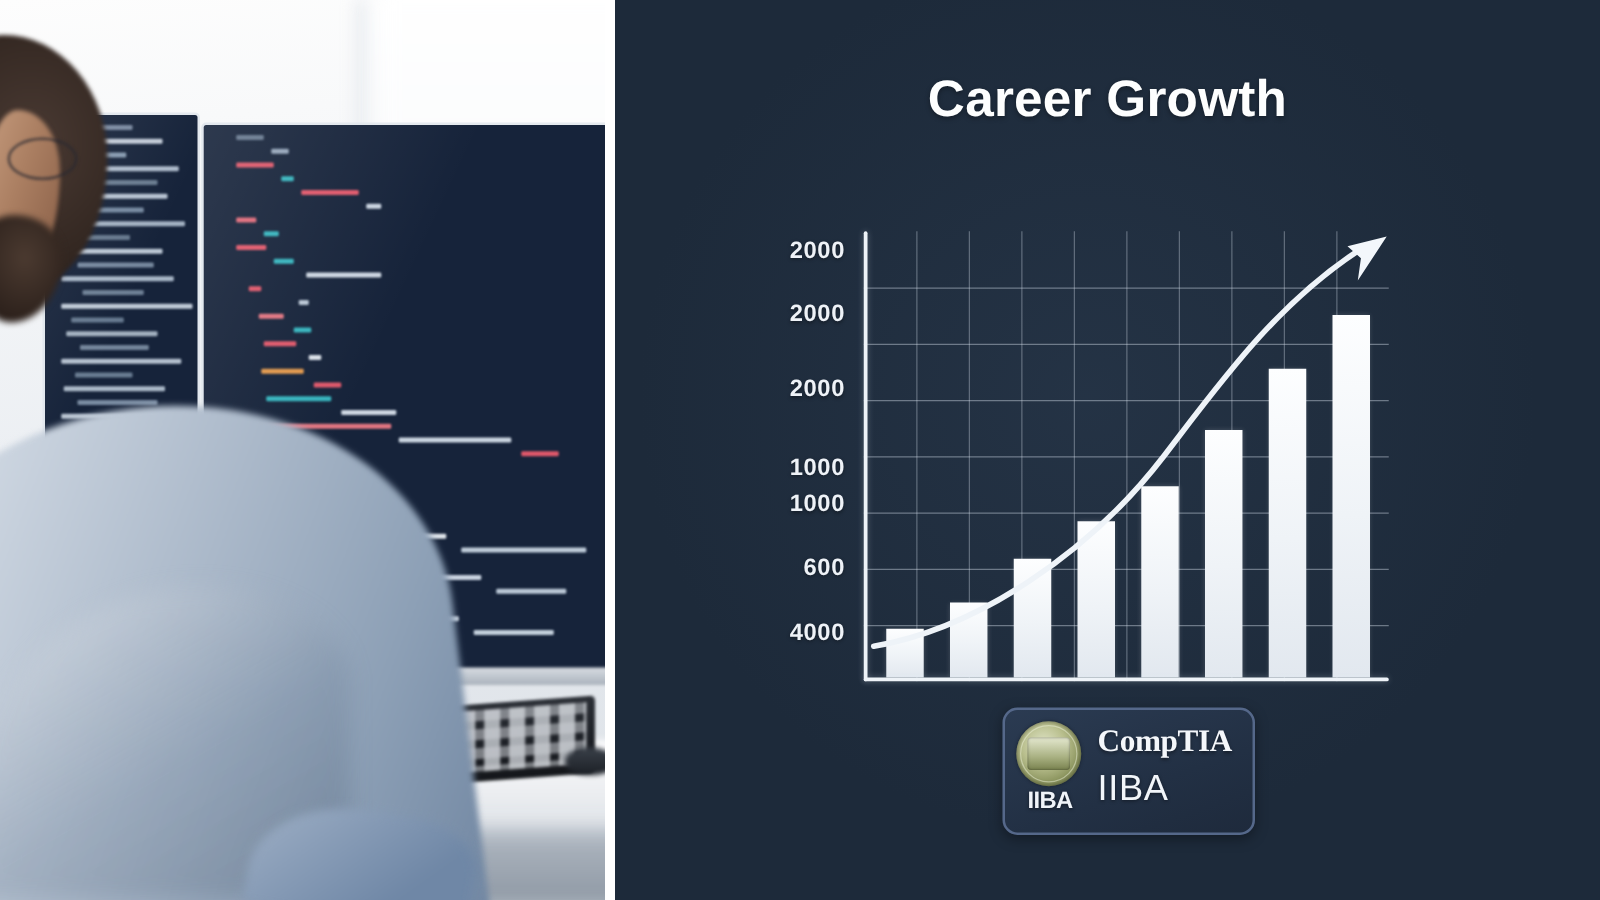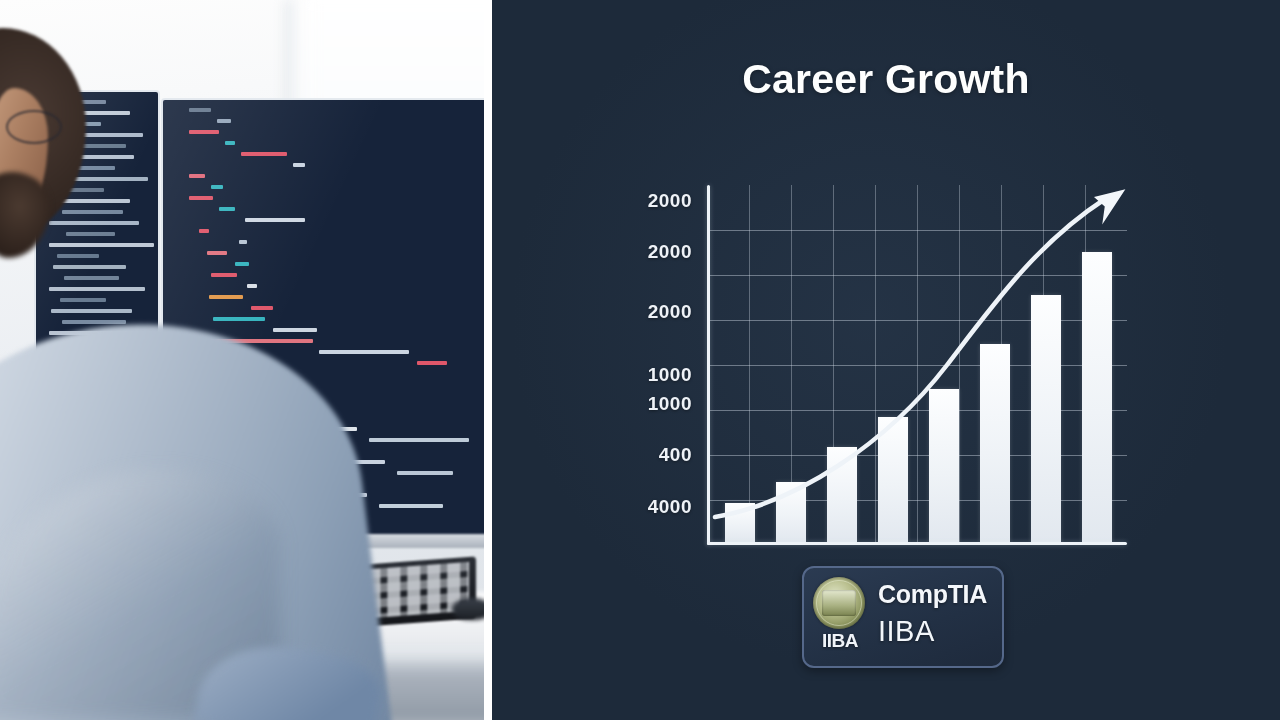--- a/index.html
+++ b/index.html
@@ -257,21 +257,21 @@
     font-size: 41px;
     font-weight: 700;
     color: #9fadbe;
     letter-spacing: .2px;
     text-shadow: 0 1px 4px rgba(0,0,0,.3);
   }
 
   
   .chart {
     position: absolute;
-    left: 120px;  
+    left: 104px;  
     top: 180px;
     width: 560px;
     height: 380px;
   }
   .plot {
     position: absolute;
     left: 95px;   
     top: 5px;
     width: 420px; 
     height: 360px;
@@ -370,20 +370,21 @@
     text-shadow: 0 1px 3px rgba(0,0,0,.5);
   }
   .badge-name {
     position: absolute;
     left: 74px; top: 12px;
     font-size: 25px;
     font-weight: 700;
     color: #f4f7fb;
     letter-spacing: -.3px;
     text-shadow: 0 1px 3px rgba(0,0,0,.45);
+    font-family: Liberation Serif, serif;
   }
   .badge-org {
     position: absolute;
     left: 74px; top: 47px;
     font-size: 29px;
     font-weight: 400;
     color: #f2f6fa;
     letter-spacing: .5px;
     text-shadow: 0 1px 3px rgba(0,0,0,.45);
   }
@@ -510,21 +511,21 @@
       <span class="title-main">Career Growth</span>
     </div>
 
     <div class="chart">
       <div class="ylabels" id="ylabels">
           <div class="ylab" style="top: 21px;">2000</div>
           <div class="ylab" style="top: 72px;">2000</div>
           <div class="ylab" style="top: 132px;">2000</div>
           <div class="ylab" style="top: 195px;">1000</div>
           <div class="ylab" style="top: 224px;">1000</div>
-          <div class="ylab" style="top: 275px;">400</div>
+          <div class="ylab" style="top: 275px;">600</div>
           <div class="ylab" style="top: 327px;">4000</div>
         </div>
 
       <div class="plot">
         <div class="gridlines-h" id="gridlines-h">
             <div class="gl-h" style="top: 45px;"></div>
             <div class="gl-h" style="top: 90px;"></div>
             <div class="gl-h" style="top: 135px;"></div>
             <div class="gl-h" style="top: 180px;"></div>
             <div class="gl-h" style="top: 225px;"></div>

